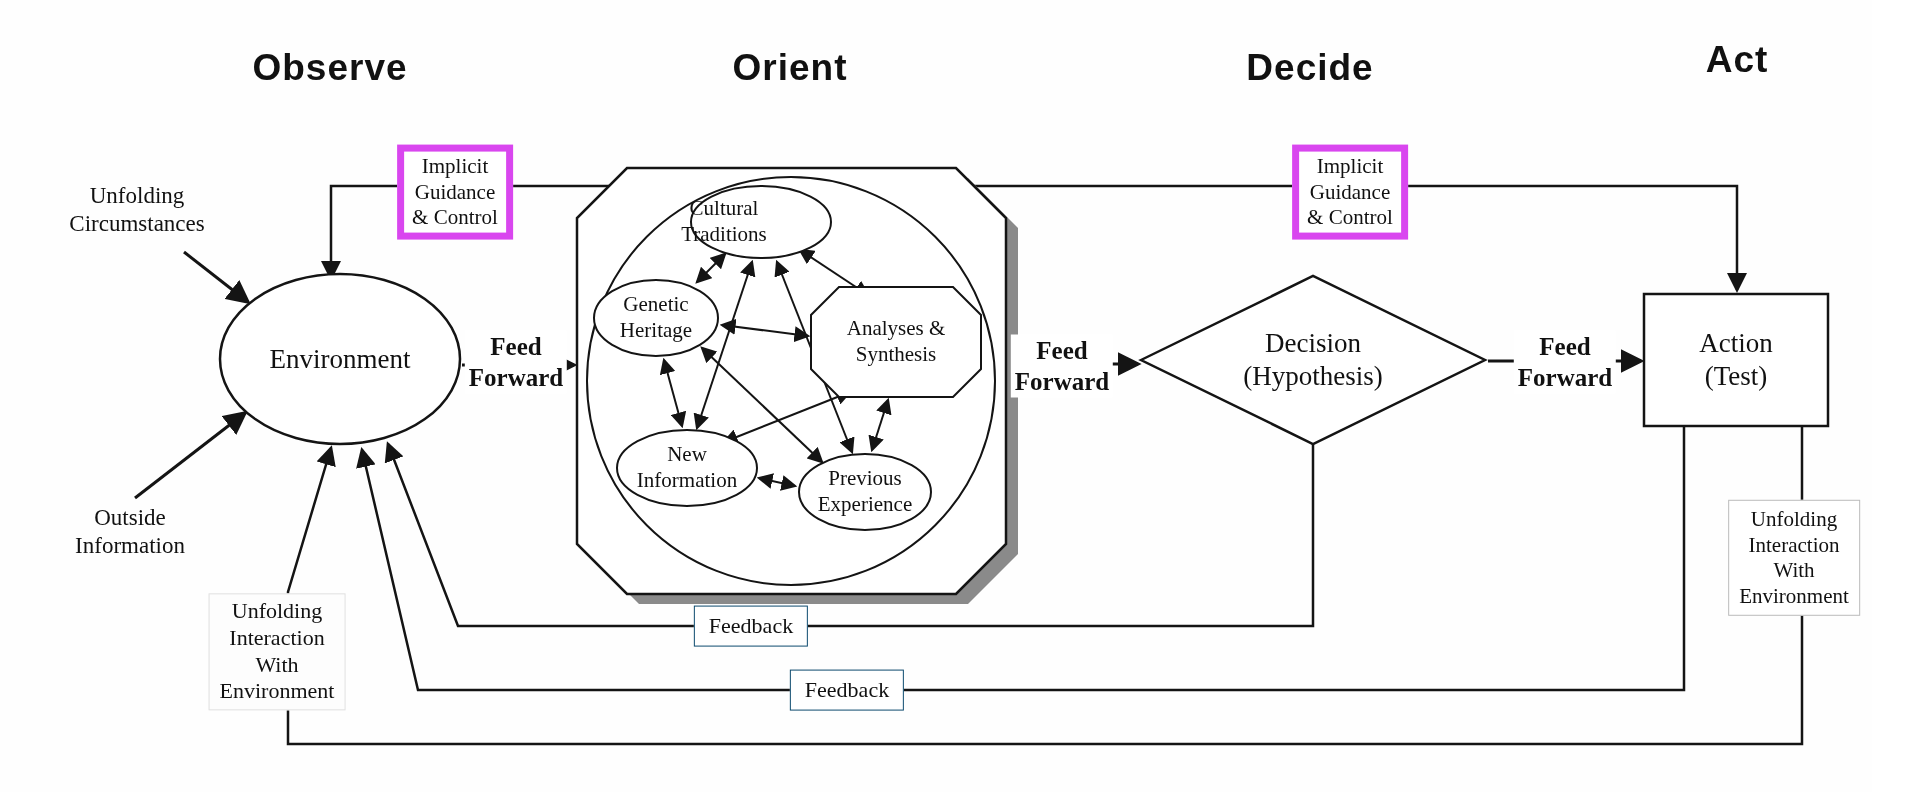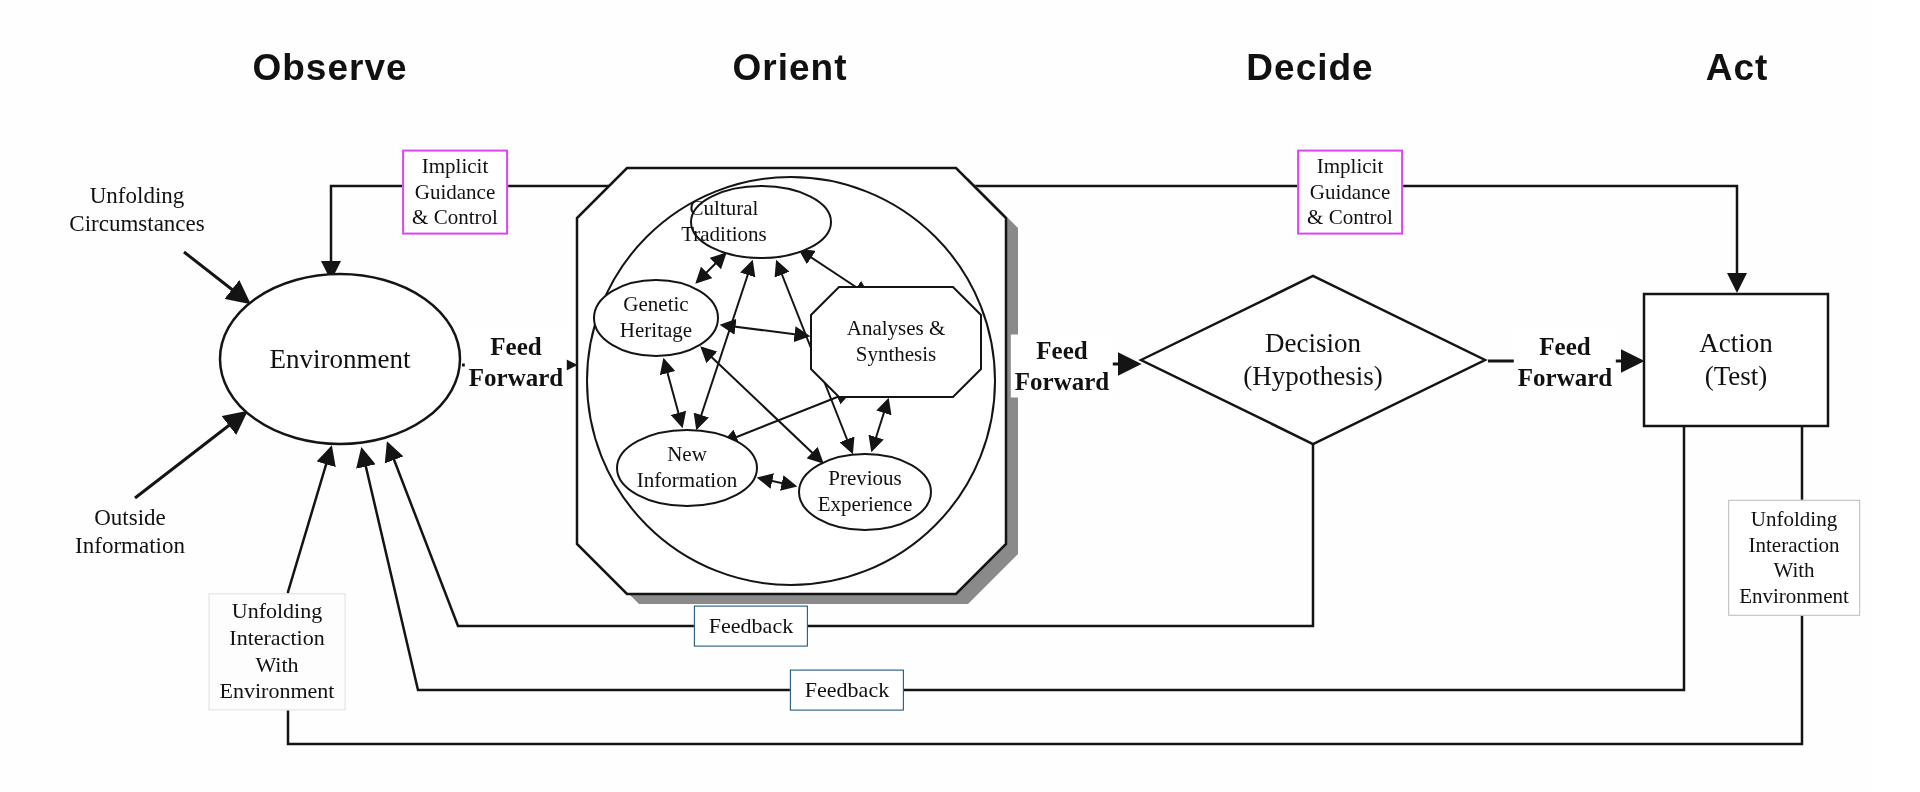--- a/index.html
+++ b/index.html
@@ -6,21 +6,21 @@
   #canvas{position:relative;width:1872px;height:792px;background:#fefefe;overflow:hidden;
           font-family:"Liberation Serif", serif;color:#111;}
   #diagram-svg{position:absolute;left:0;top:0;z-index:0;}
   .label{position:absolute;transform:translate(-50%,-50%);text-align:center;
          white-space:pre-line;line-height:1.22;z-index:2;}
   .header{font-family:"Liberation Sans", sans-serif;font-weight:bold;font-size:37px;letter-spacing:1px;}
   .side-text{font-size:23px;}
   .node-text{font-size:21px;}
   .big-node-text{font-size:27px;}
   .flow-text{font-size:25px;font-weight:bold;background:#fff;padding:1px 4px;}
-  .igc-text{font-size:21px;background:#fff;padding:2px 8px;border:2px solid #d946ef;}
+  .igc-text{font-size:21px;background:#fff;padding:2px 8px;border:7px solid #d946ef;}
   .feedback-text{font-size:22px;background:#fff;padding:6px 14px;border:1px solid #0c4a6e;}
   .env-box{font-size:21px;background:#fff;padding:6px 10px;border:1px solid #bbbbbb;}
   .env-left{font-size:22px;background:#fdfdfd;padding:4px 10px;border:1px solid #e0e0e0;}
 </style>
 </head>
 <body>
 
 <div id="canvas">
 
   <svg id="diagram-svg" width="1920" height="792" viewBox="0 0 1920 792">
@@ -74,21 +74,21 @@
     <ellipse cx="340" cy="359" rx="120" ry="85" fill="#ffffff" stroke="#141414" stroke-width="2.5"></ellipse>
 
     <polygon points="1141,360 1313,276 1485,360 1313,444" fill="#ffffff" stroke="#141414" stroke-width="2.5"></polygon>
 
     <rect x="1644" y="294" width="184" height="132" fill="#ffffff" stroke="#141414" stroke-width="2.5"></rect>
   </svg>
 
   <div class="label header" style="left:330px;top:68px">Observe</div>
   <div class="label header" style="left:790px;top:68px">Orient</div>
   <div class="label header" style="left:1310px;top:68px">Decide</div>
-  <div class="label header" style="left:1737px;top:68px">Act</div>
+  <div class="label header" style="left:1737px;top:60px">Act</div>
 
   <div class="label side-text" style="left:137px;top:210px">Unfolding
 Circumstances</div>
   <div class="label side-text" style="left:130px;top:532px">Outside
 Information</div>
   <div class="label side-text env-left" style="left:277px;top:652px">Unfolding
 Interaction
 With
 Environment</div>
 

